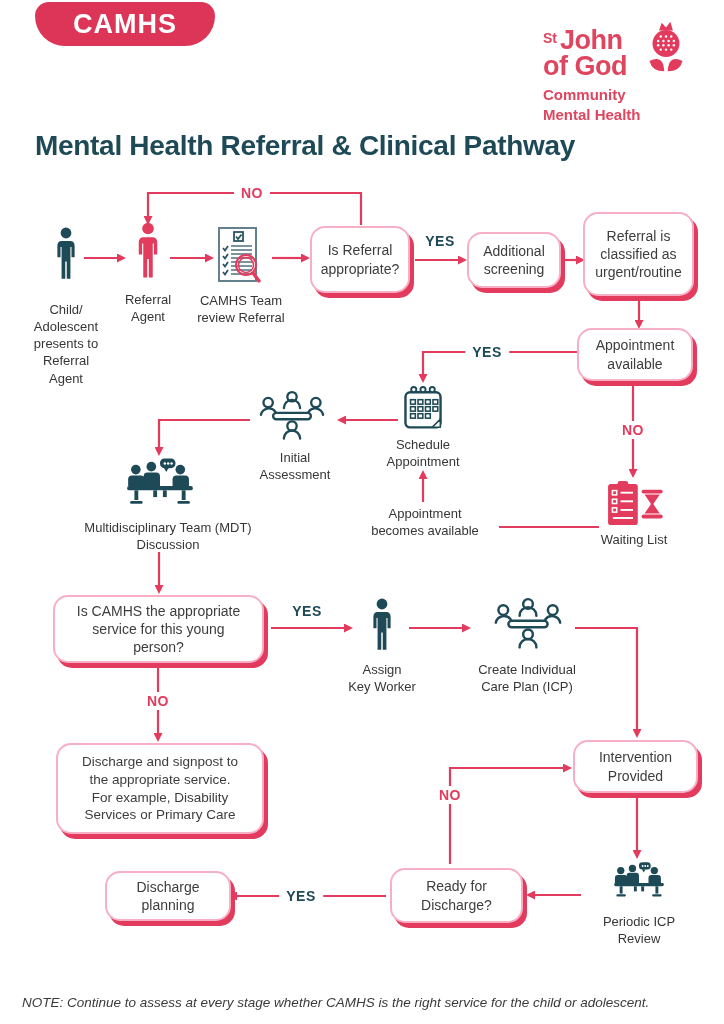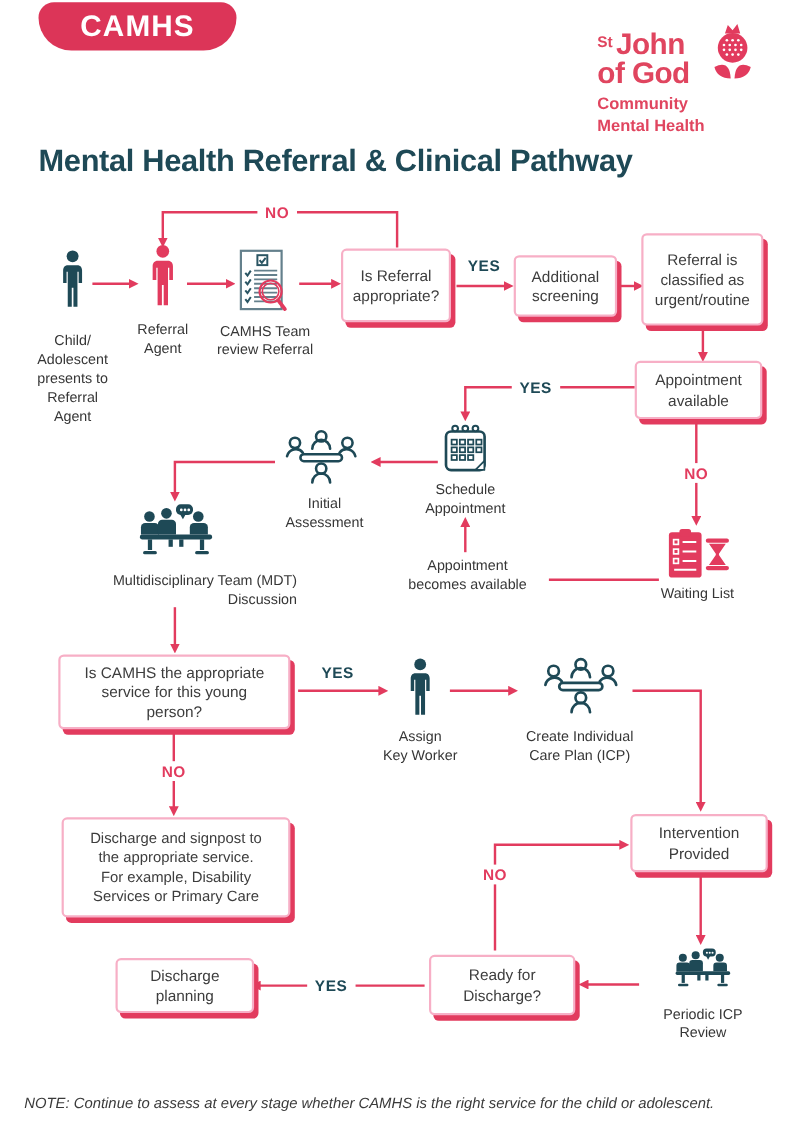--- a/index.html
+++ b/index.html
@@ -21,21 +21,21 @@
     color:#1E4956; font-size:28px; font-weight:800; letter-spacing:-0.3px;
   }
   .logo-line { position:absolute; color:#E0455F; font-weight:800; line-height:1; white-space:nowrap; }
   .logo-st { font-size:14px; font-weight:800; vertical-align:6px; margin-right:3px; }
   .logo-big { font-size:27px; letter-spacing:-0.5px; }
   .logo-sub { font-size:15px; font-weight:800; }
 
   
   .flowbox {
     position:absolute; background:#ffffff; border:2px solid #F7AFC6;
-    border-radius:5px; box-shadow:4px 5px 0 #E23B5E;
+    border-radius:15px; box-shadow:4px 5px 0 #E23B5E;
     display:flex; align-items:center; justify-content:center; text-align:center;
     color:#3D3D3D; font-size:14px; line-height:1.3; white-space:pre-line;
     padding:3px 5px; box-sizing:border-box;
   }
   .flowbox.small-text { font-size:13.5px; }
 
   .icon-label {
     position:absolute; text-align:center; color:#363636; font-size:13px;
     line-height:1.32; white-space:pre-line;
   }
@@ -288,21 +288,21 @@
 
   <svg class="abs teal-ic" style="left:256px; top:390px;" width="72" height="54">
       <use href="#sym-group-outline"></use>
     </svg>
   <div class="icon-label" style="left:245px; top:449px; width:100px;">Initial
 Assessment</div>
 
   <svg class="abs teal-ic" style="left:124px; top:458px;" width="72" height="56">
       <use href="#sym-mdt"></use>
     </svg>
-  <div class="icon-label" style="left:20px; top:519px; width:250px;text-align:right;">Multidisciplinary Team (MDT)
+  <div class="icon-label" style="left:43px; top:519px; width:250px;">Multidisciplinary Team (MDT)
 Discussion</div>
 
   <div class="icon-label" style="left:340px; top:505px; width:170px;">Appointment
 becomes available</div>
 
   <svg class="abs crimson-ic" style="left:601px; top:481px;" width="64" height="46">
       <use href="#sym-waitlist"></use>
     </svg>
   <div class="icon-label" style="left:574px; top:531px; width:120px;">Waiting List</div>
 

